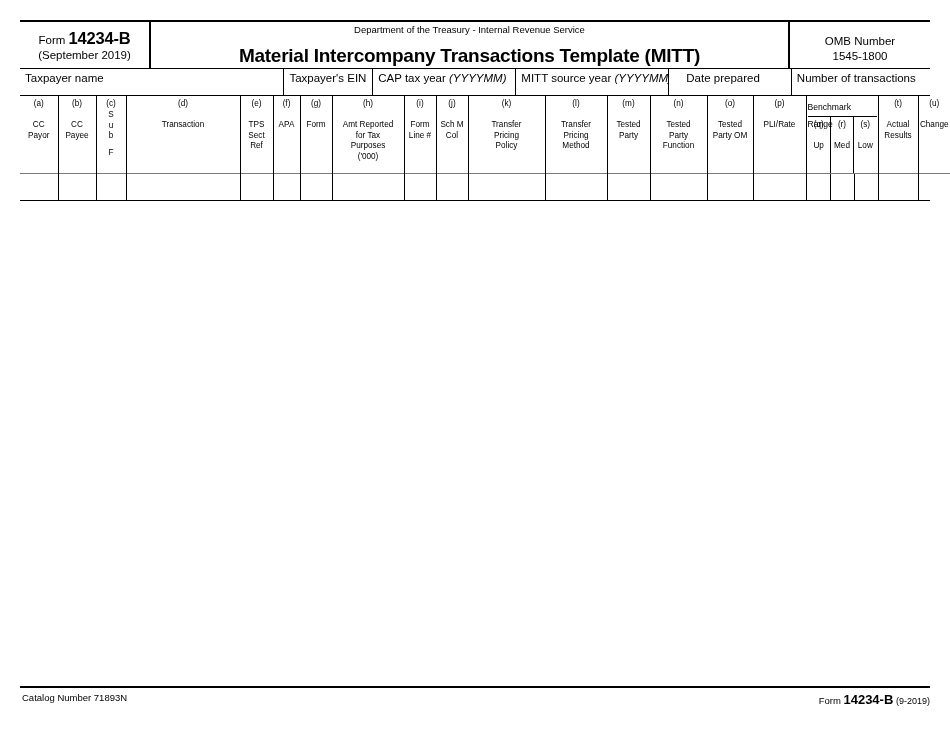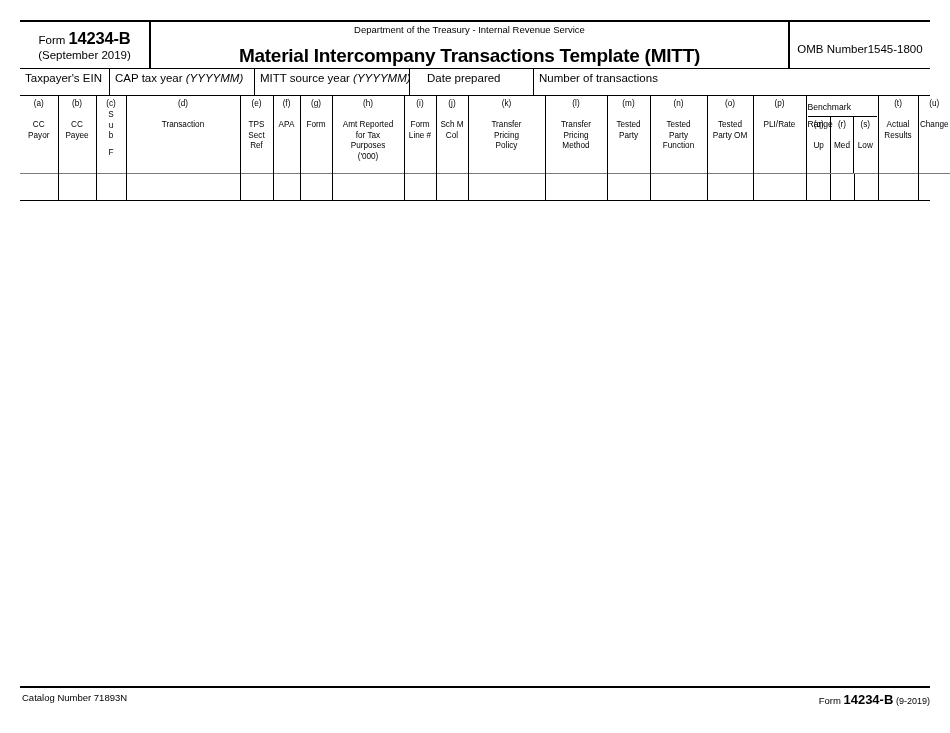--- a/index.html
+++ b/index.html
@@ -90,20 +90,21 @@
     font-weight: bold;
     letter-spacing: -0.25px;
     line-height: 1.1;
     white-space: nowrap;
   }
 
   .mast-omb {
     width: 140px;
     box-sizing: border-box;
     display: flex;
+    flex-direction: column;
     align-items: center;
     justify-content: center;
     padding-top: 8px;
   }
   .mast-omb .l1 { font-size: 11.5px; line-height: 1.3; }
   .mast-omb .l2 { font-size: 11.5px; line-height: 1.3; }
 
   
   .infoband {
     position: absolute;
@@ -257,20 +258,23 @@
     </div>
 
     <div class="mast-omb">
       <div class="l1">OMB Number</div>
       <div class="l2">1545-1800</div>
     </div>
 
   </div>
 
   <div class="infoband">
+    <div class="infocell c-name">
+      <span>Taxpayer name</span>
+    </div>
     <div class="infocell c-ein">
       <span>Taxpayer's EIN</span>
     </div>
     <div class="infocell c-cap">
       <span>CAP tax year </span><span class="ital">(YYYYMM)</span>
     </div>
     <div class="infocell c-mitt">
       <span>MITT source year </span><span class="ital">(YYYYMM)</span>
     </div>
     <div class="infocell c-date">

